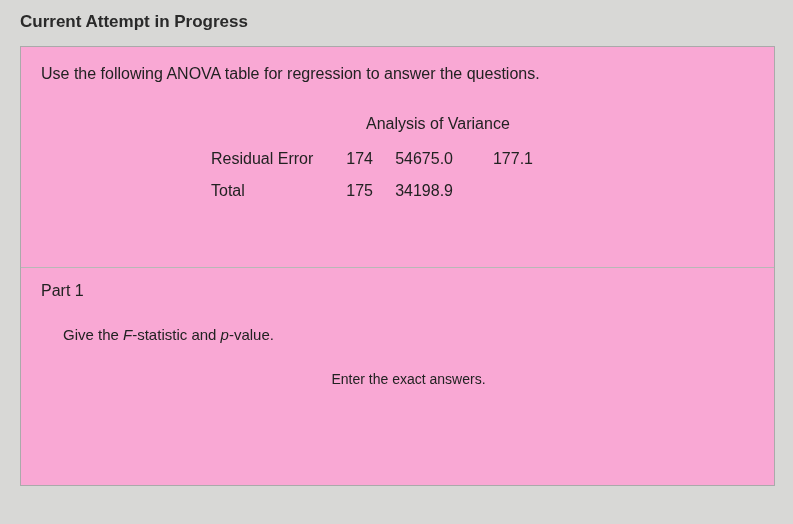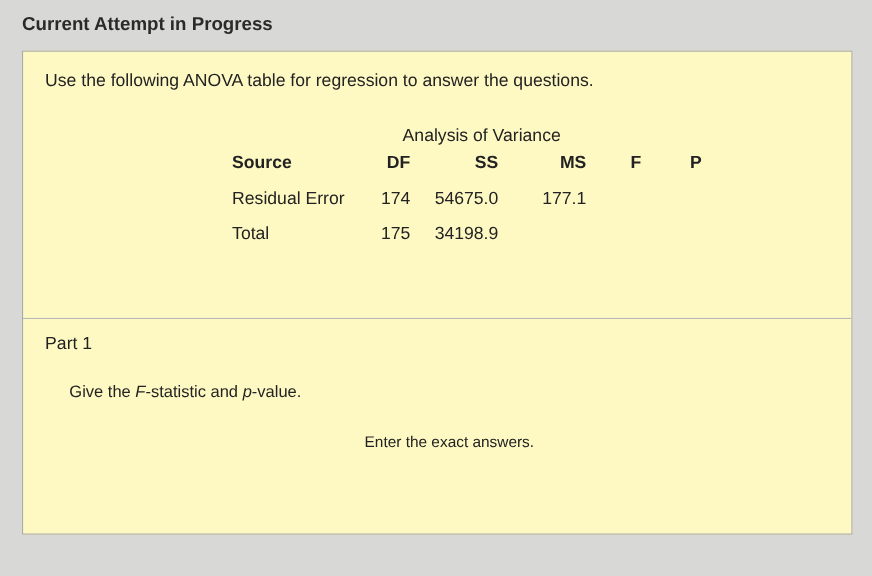--- a/index.html
+++ b/index.html
@@ -19,36 +19,37 @@
       padding: 12px 18px 0 20px;
     }
     .attempt-header {
       font-size: 17px;
       font-weight: bold;
       color: #2a2a2a;
       margin-bottom: 14px;
     }
     .question-box {
       border: 1px solid #aaa;
-      background: #fef9c3;
+      background: #f9a8d4;
       padding: 18px 20px 0 20px;
       min-height: 440px;
     }
     .question-prompt {
       font-size: 16px;
       color: #222;
       margin-bottom: 32px;
     }
     .anova-wrapper {
       margin-left: 170px;
       margin-bottom: 60px;
     }
     .anova-title {
       font-size: 16px;
       margin-left: 155px;
+      margin-bottom: 10px;
       color: #222;
     }
     table.anova {
       border-collapse: collapse;
       font-size: 16px;
       color: #222;
     }
     table.anova th, table.anova td {
       text-align: left;
       padding: 7px 14px 7px 0;
@@ -96,28 +97,20 @@
 <div class="page">
   <div class="attempt-header">Current Attempt in Progress</div>
 
   <div class="question-box">
     <div class="question-prompt">Use the following ANOVA table for regression to answer the questions.</div>
 
     <div class="anova-wrapper">
       <div class="anova-title">Analysis of Variance</div>
       <table class="anova">
         <tbody>
-            <tr>
-          <th class="col-source">Source</th>
-          <th class="col-df">DF</th>
-          <th class="col-ss">SS</th>
-          <th class="col-ms">MS</th>
-          <th class="col-f">F</th>
-          <th class="col-p">P</th>
-        </tr>
         <tr>
           <td class="col-source">Residual Error</td>
           <td class="col-df">174</td>
           <td class="col-ss">54675.0</td>
           <td class="col-ms">177.1</td>
           <td class="col-f"></td>
           <td class="col-p"></td>
         </tr>
         <tr>
           <td class="col-source">Total</td>

